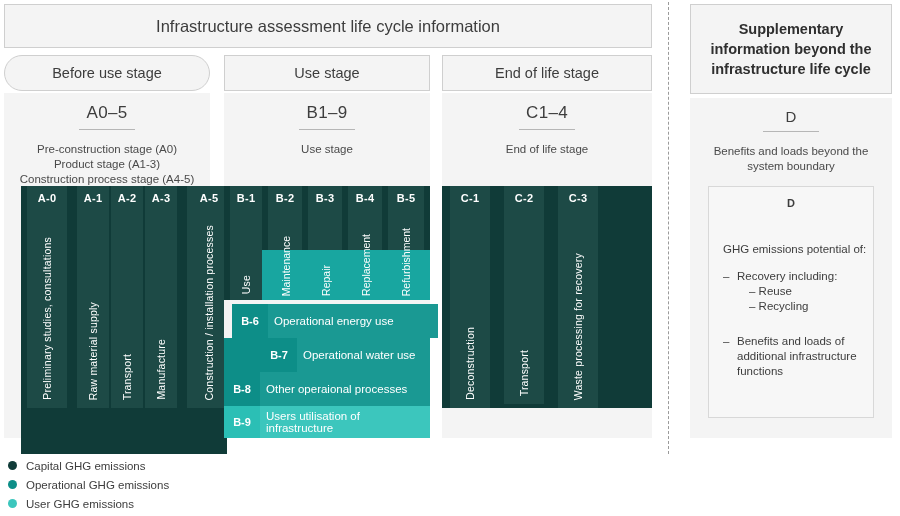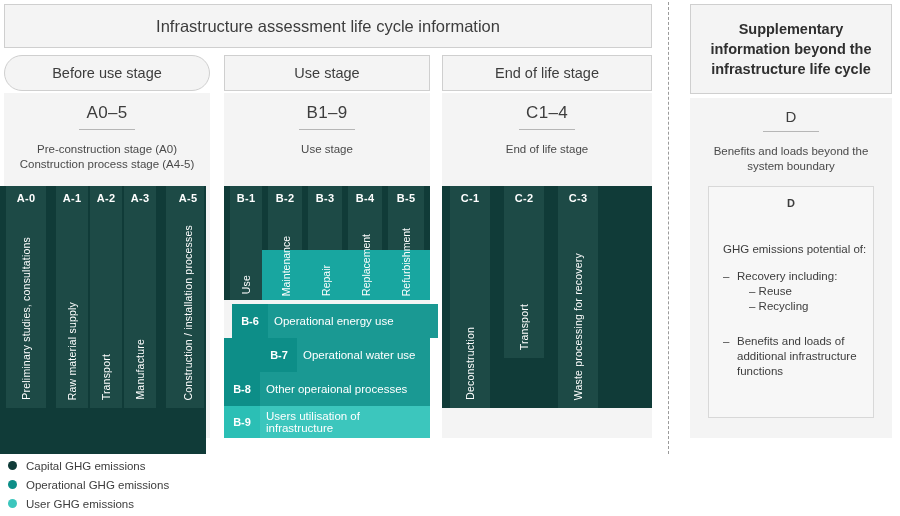--- a/index.html
+++ b/index.html
@@ -68,21 +68,21 @@
     position: absolute; left: 0; right: 0; bottom: 6px;
     display: flex; align-items: flex-end; justify-content: center;
   }
   .vlabel span {
     writing-mode: vertical-rl; transform: rotate(180deg);
     color: #ffffff; font-size: 10.5px; white-space: nowrap;
     letter-spacing: .2px;
   }
 
   
-  #group-a { left: 0; top: 186px; width: 206px; height: 268px; }
+  #group-a { left: 21px; top: 186px; width: 206px; height: 268px; }
   
   #group-b { left: 224px; top: 186px; width: 206px; height: 114px; }
   
   #group-c { left: 442px; top: 186px; width: 210px; height: 222px; }
 
   
   #b-overlay {
     position: absolute; left: 262px; top: 250px; width: 168px; height: 50px;
     background: #18a6a0;
   }
@@ -161,20 +161,21 @@
 <div id="root">
 
   <div id="master-title" class="panel-head">Infrastructure assessment life cycle information</div>
 
   <div id="head-before" class="stage-head panel-head">Before use stage</div>
   <div id="body-before" class="stage-body">
     <div class="code-title">A0–5</div>
     <div class="code-rule"></div>
     <div class="code-sub">
       <div>Pre-construction stage (A0)</div>
+      <div>Product stage (A1-3)</div>
       <div>Construction process stage (A4-5)</div>
     </div>
   </div>
 
   <div id="group-a" class="darkgroup">
     <div class="colcell" style="left:6px;width:40px;height:222px;">
       <div class="colcode">A-0</div>
       <div class="vlabel" style="top:30px;bottom:8px;">
         <span>Preliminary studies, consultations</span>
       </div>
@@ -282,21 +283,21 @@
     </div>
   </div>
 
   <div id="group-c" class="darkgroup">
     <div class="colcell" style="left:8px;width:40px;height:222px;">
       <div class="colcode">C-1</div>
       <div class="vlabel" style="top:30px;bottom:8px;">
         <span>Deconstruction</span>
       </div>
     </div>
-    <div class="colcell" style="left:62px;width:40px;height:172px;">
+    <div class="colcell" style="left:62px;width:40px;height:218px;">
       <div class="colcode">C-2</div>
       <div class="vlabel" style="top:30px;bottom:8px;">
         <span>Transport</span>
       </div>
     </div>
     <div class="colcell" style="left:116px;width:40px;height:222px;">
       <div class="colcode">C-3</div>
       <div class="vlabel" style="top:30px;bottom:8px;">
         <span>Waste processing for recovery</span>
       </div>

